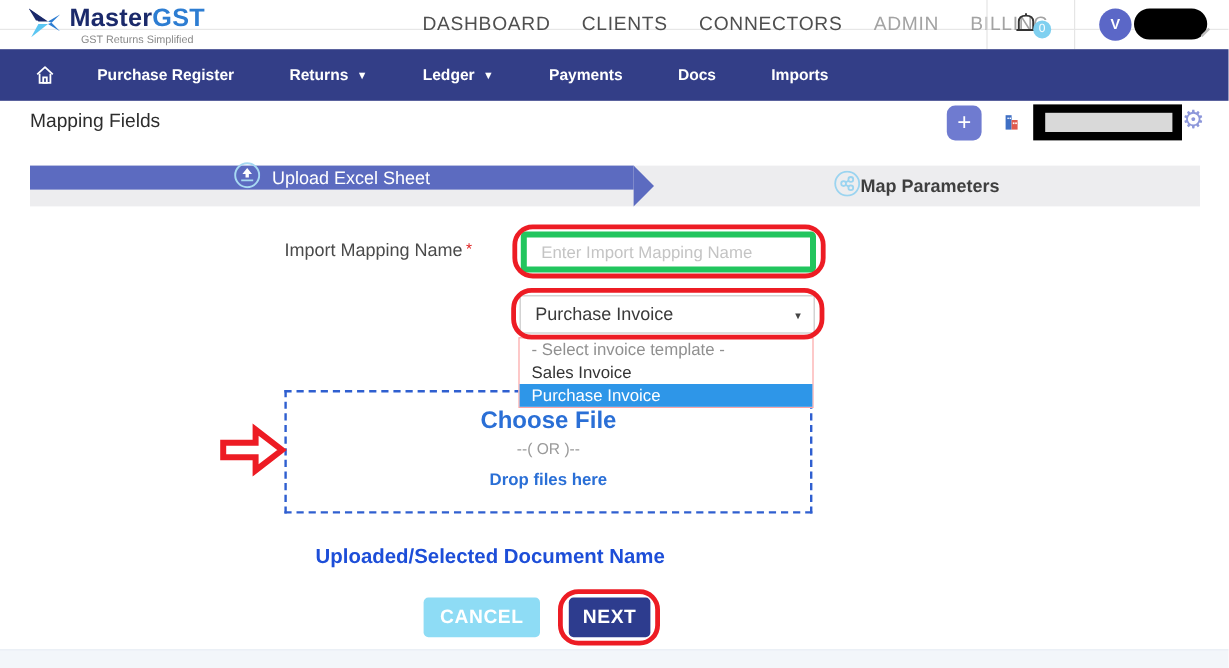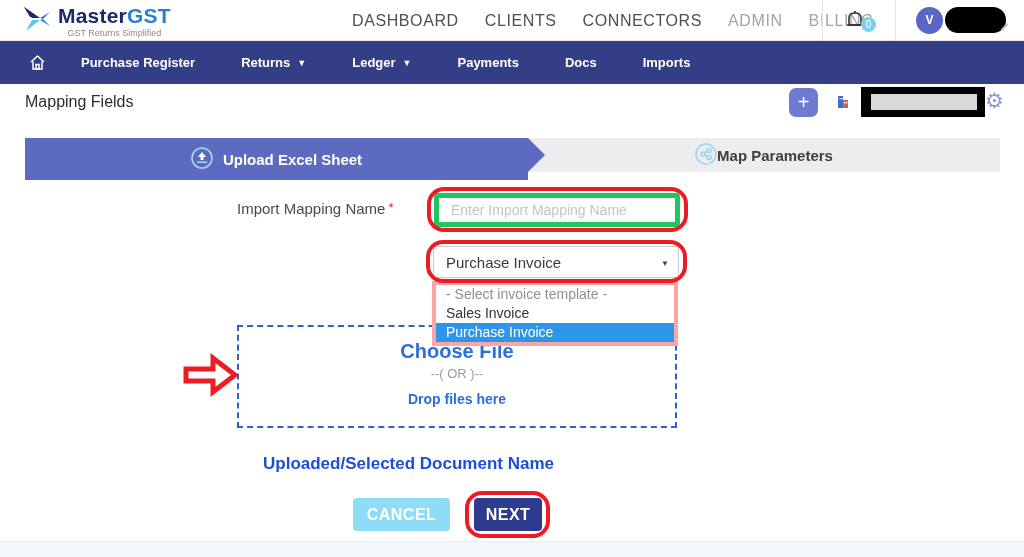--- a/index.html
+++ b/index.html
@@ -1,21 +1,21 @@
 <!DOCTYPE html>
 <html><head>
 <meta charset="utf-8">
 <style>
   * { margin:0; padding:0; box-sizing:border-box; }
   html,body { background:#fff; }
   body { font-family:"Liberation Sans","DejaVu Sans",sans-serif; }
   #screen { position:relative; width:1024px; height:557px; background:#fff; overflow:hidden; }
 
   
-  .topbar { position:absolute; top:0; left:0; width:1024px; height:41px; background:#fff; border-bottom:1px solid #e7e7e7; }
+  .topbar { position:absolute; top:0; left:0; width:1024px; height:25px; background:#fff; border-bottom:1px solid #e7e7e7; }
   .logo { position:absolute; left:20px; top:3px; display:flex; align-items:center; gap:6px; cursor:pointer; }
   .logo-text .l1 { font-size:21px; font-weight:bold; letter-spacing:0.2px; line-height:21px; }
   .logo-text .lm { color:#1b2a6b; }
   .logo-text .lg { color:#2d7dd2; }
   .logo-text .lsub { font-size:9px; color:#8a8a8a; text-align:center; margin-top:1px; }
   .topnav { position:absolute; left:352px; top:0; height:41px; display:flex; align-items:center; gap:26px; }
   .topnav a { font-size:16px; letter-spacing:0.6px; color:#4f4f4f; text-decoration:none; cursor:pointer; }
   .topnav a.muted { color:#a3a3a3; }
   .tdiv { position:absolute; top:0; width:1px; height:41px; background:#e5e5e5; }
   .bell { position:absolute; left:843px; top:8px; width:24px; height:24px; cursor:pointer; }
@@ -33,34 +33,34 @@
   .plus-btn { position:absolute; left:789px; top:47px; width:29px; height:29px; background:#6f7bd0; border:none; border-radius:7px; color:#fff; font-size:20px; line-height:27px; text-align:center; cursor:pointer; }
   .org-circle { position:absolute; left:828px; top:46px; width:30px; height:30px; background:#fff; border-radius:50%; display:flex; align-items:center; justify-content:center; cursor:pointer; }
   .redact-box { position:absolute; left:861px; top:46px; width:124px; height:30px; background:#000; }
   .redact-box .inner { position:absolute; left:10px; right:8px; top:7px; bottom:7px; background:#d9d9d9; }
   .gear { position:absolute; left:985px; top:45px; font-size:21px; color:#8d97da; cursor:pointer; line-height:30px; }
 
   
   .page-title { position:absolute; left:25px; top:93px; font-size:16px; color:#2d2d2d; }
 
   .wizard { position:absolute; left:25px; top:138px; width:975px; height:34px; background:#ededef; }
-  .step-active { position:absolute; left:0; top:0; width:503px; height:42px; background:#5c6bc0; display:flex; align-items:center; justify-content:center; gap:10px; color:#fff; font-weight:bold; font-size:15px; cursor:pointer;text-align:right; }
+  .step-active { position:absolute; left:0; top:0; width:503px; height:20px; background:#5c6bc0; display:flex; align-items:center; justify-content:center; gap:10px; color:#fff; font-weight:normal; font-size:15px; cursor:pointer;text-align:right; }
   .step-active::after { content:''; position:absolute; right:-17px; top:0; width:0; height:0; border-top:17px solid transparent; border-bottom:17px solid transparent; border-left:17px solid #5c6bc0; }
   .step-inactive { position:absolute; left:503px; right:0; top:0; height:34px; display:flex; align-items:center; justify-content:center; color:#3f3f3f; font-weight:bold; font-size:15px; cursor:pointer; }
 
   .field-label { position:absolute; font-size:15px; color:#4a4a4a; }
   .req { color:#e02020; font-size:13px; margin-left:3px; vertical-align:top; }
 
   .text-input { position:absolute; left:434px; top:193px; width:246px; height:34px; border:5px solid #22c55e; border-radius:4px; padding:0 12px; font-size:14px; color:#333; font-family:"Liberation Sans",sans-serif; }
   .text-input::placeholder { color:#c4c4c4; }
 
   .select-box { position:absolute; left:433px; top:246px; width:246px; height:32px; border:1px solid #c9c9c9; background:#fff; display:flex; align-items:center; padding-left:12px; font-size:15px; color:#3a3a3a; cursor:pointer; }
   .select-caret { position:absolute; right:9px; top:12px; font-size:8px; color:#444; }
 
-  .dropdown { position:absolute; left:432px; top:281px; width:246px; background:#fff; border:4px solid #fca5a5; z-index:6; font-size:14px; }
+  .dropdown { position:absolute; left:432px; top:281px; width:246px; background:#fff; border:1px solid #fca5a5; z-index:6; font-size:14px; }
   .opt { height:19px; line-height:19px; padding-left:10px; color:#333; cursor:pointer; white-space:nowrap; }
   .opt.muted { color:#909090; }
   .opt.selected { background:#2e96e8; color:#fff; }
 
   .dropzone { position:absolute; left:237px; top:325px; width:440px; height:103px; border:2px dashed #2f5fd0; cursor:pointer; }
   .dz-line { position:absolute; left:0; width:100%; text-align:center; }
   .dz-choose { top:13px; color:#2a6fd6; font-weight:bold; font-size:20px; }
   .dz-or { top:39px; color:#9a9a9a; font-size:13px; }
   .dz-drop { top:64px; color:#2a6fd6; font-weight:bold; font-size:14px; }
 

